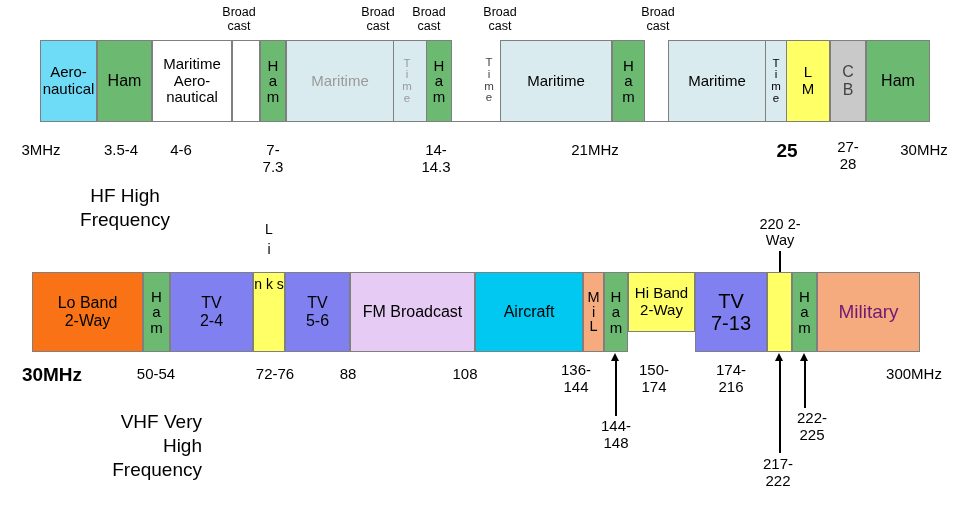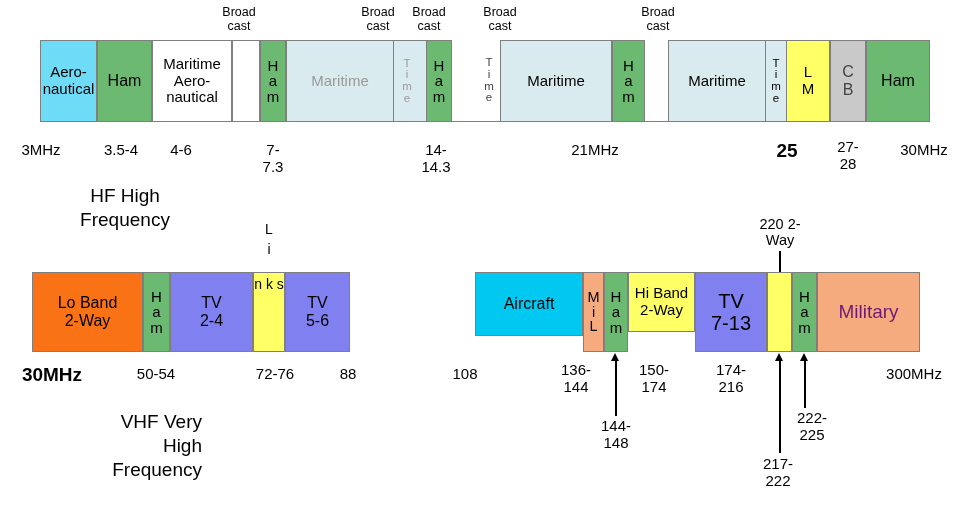--- a/index.html
+++ b/index.html
@@ -267,22 +267,25 @@
       <span class="seg-label" style="line-height:1.45;">n
 k
 s</span>
     </div>
 
     <div class="seg" style="left:285px; top:0px; width:65px; height:80px; background:#8080f0; font-size:16px;">
       <span class="seg-label" style="white-space: pre-line;">TV
 5-6</span>
     </div>
 
-
-    <div class="seg" style="left:475px; top:0px; width:108px; height:64px; background:#00c8f0; font-size:16px;">
+    <div class="seg" style="left:350px; top:0px; width:125px; height:80px; background:#e6ccf5; font-size:16px;">
+      <span class="seg-label" style="white-space: pre-line;">FM Broadcast</span>
+    </div>
+
+    <div class="seg" style="left:475px; top:0px; width:108px; height:80px; background:#00c8f0; font-size:16px;">
       <span class="seg-label" style="white-space: pre-line;">Aircraft</span>
     </div>
 
     <div class="seg vert" style="left:583px; top:0px; width:21px; height:80px; background:#f5ab7e; font-size:14.5px;">
       <span class="seg-label" style="white-space: pre-line;">M
 i
 L</span>
     </div>
 
     <div class="seg vert" style="left:604px; top:0px; width:24px; height:80px; background:#6cba72; font-size:15px;">

